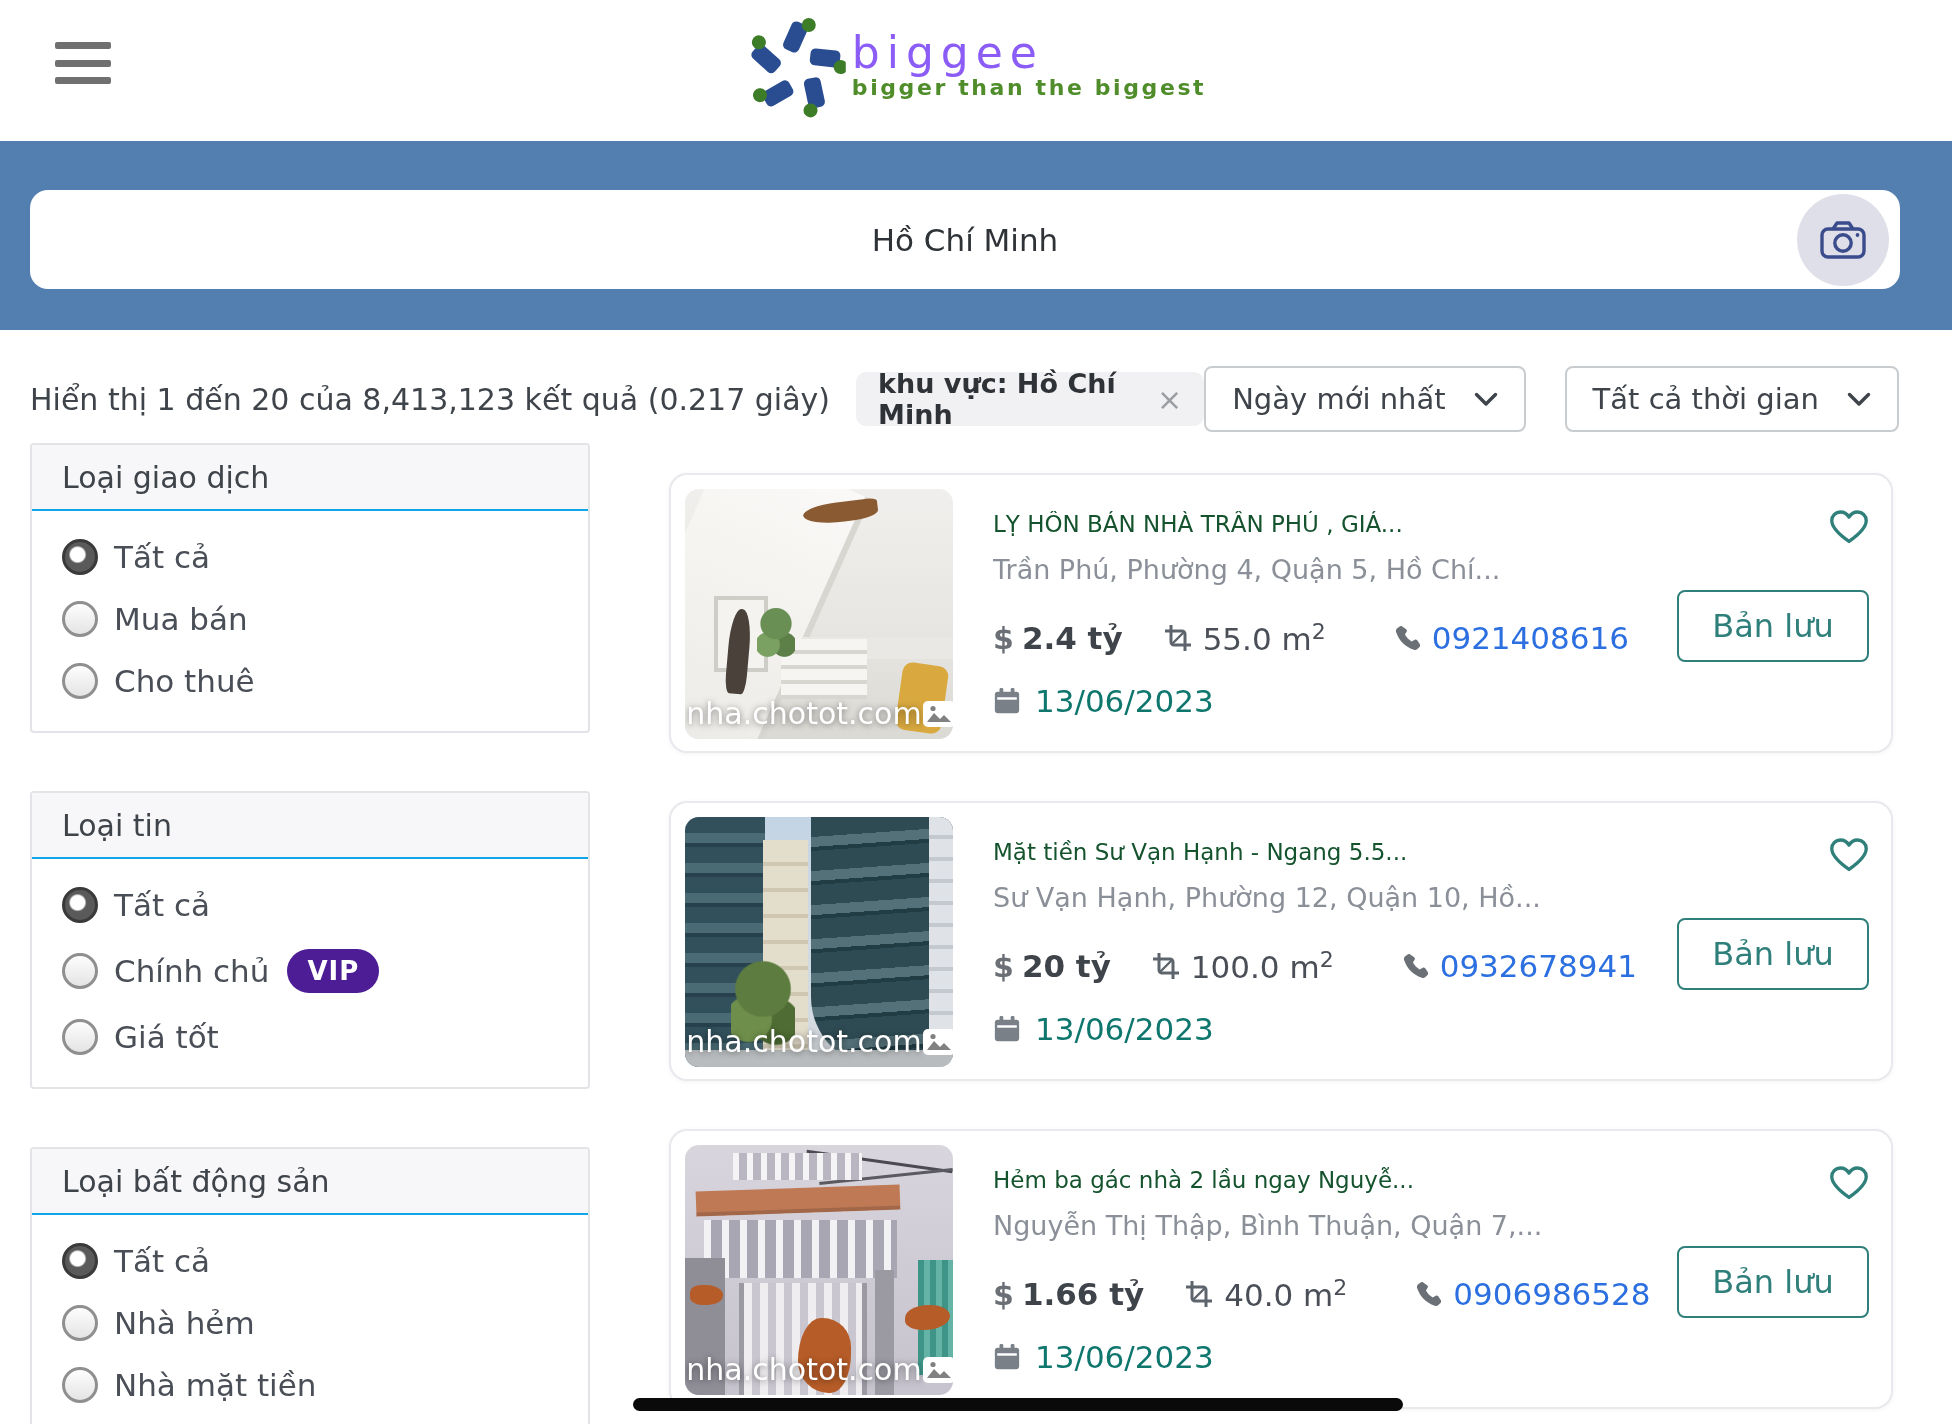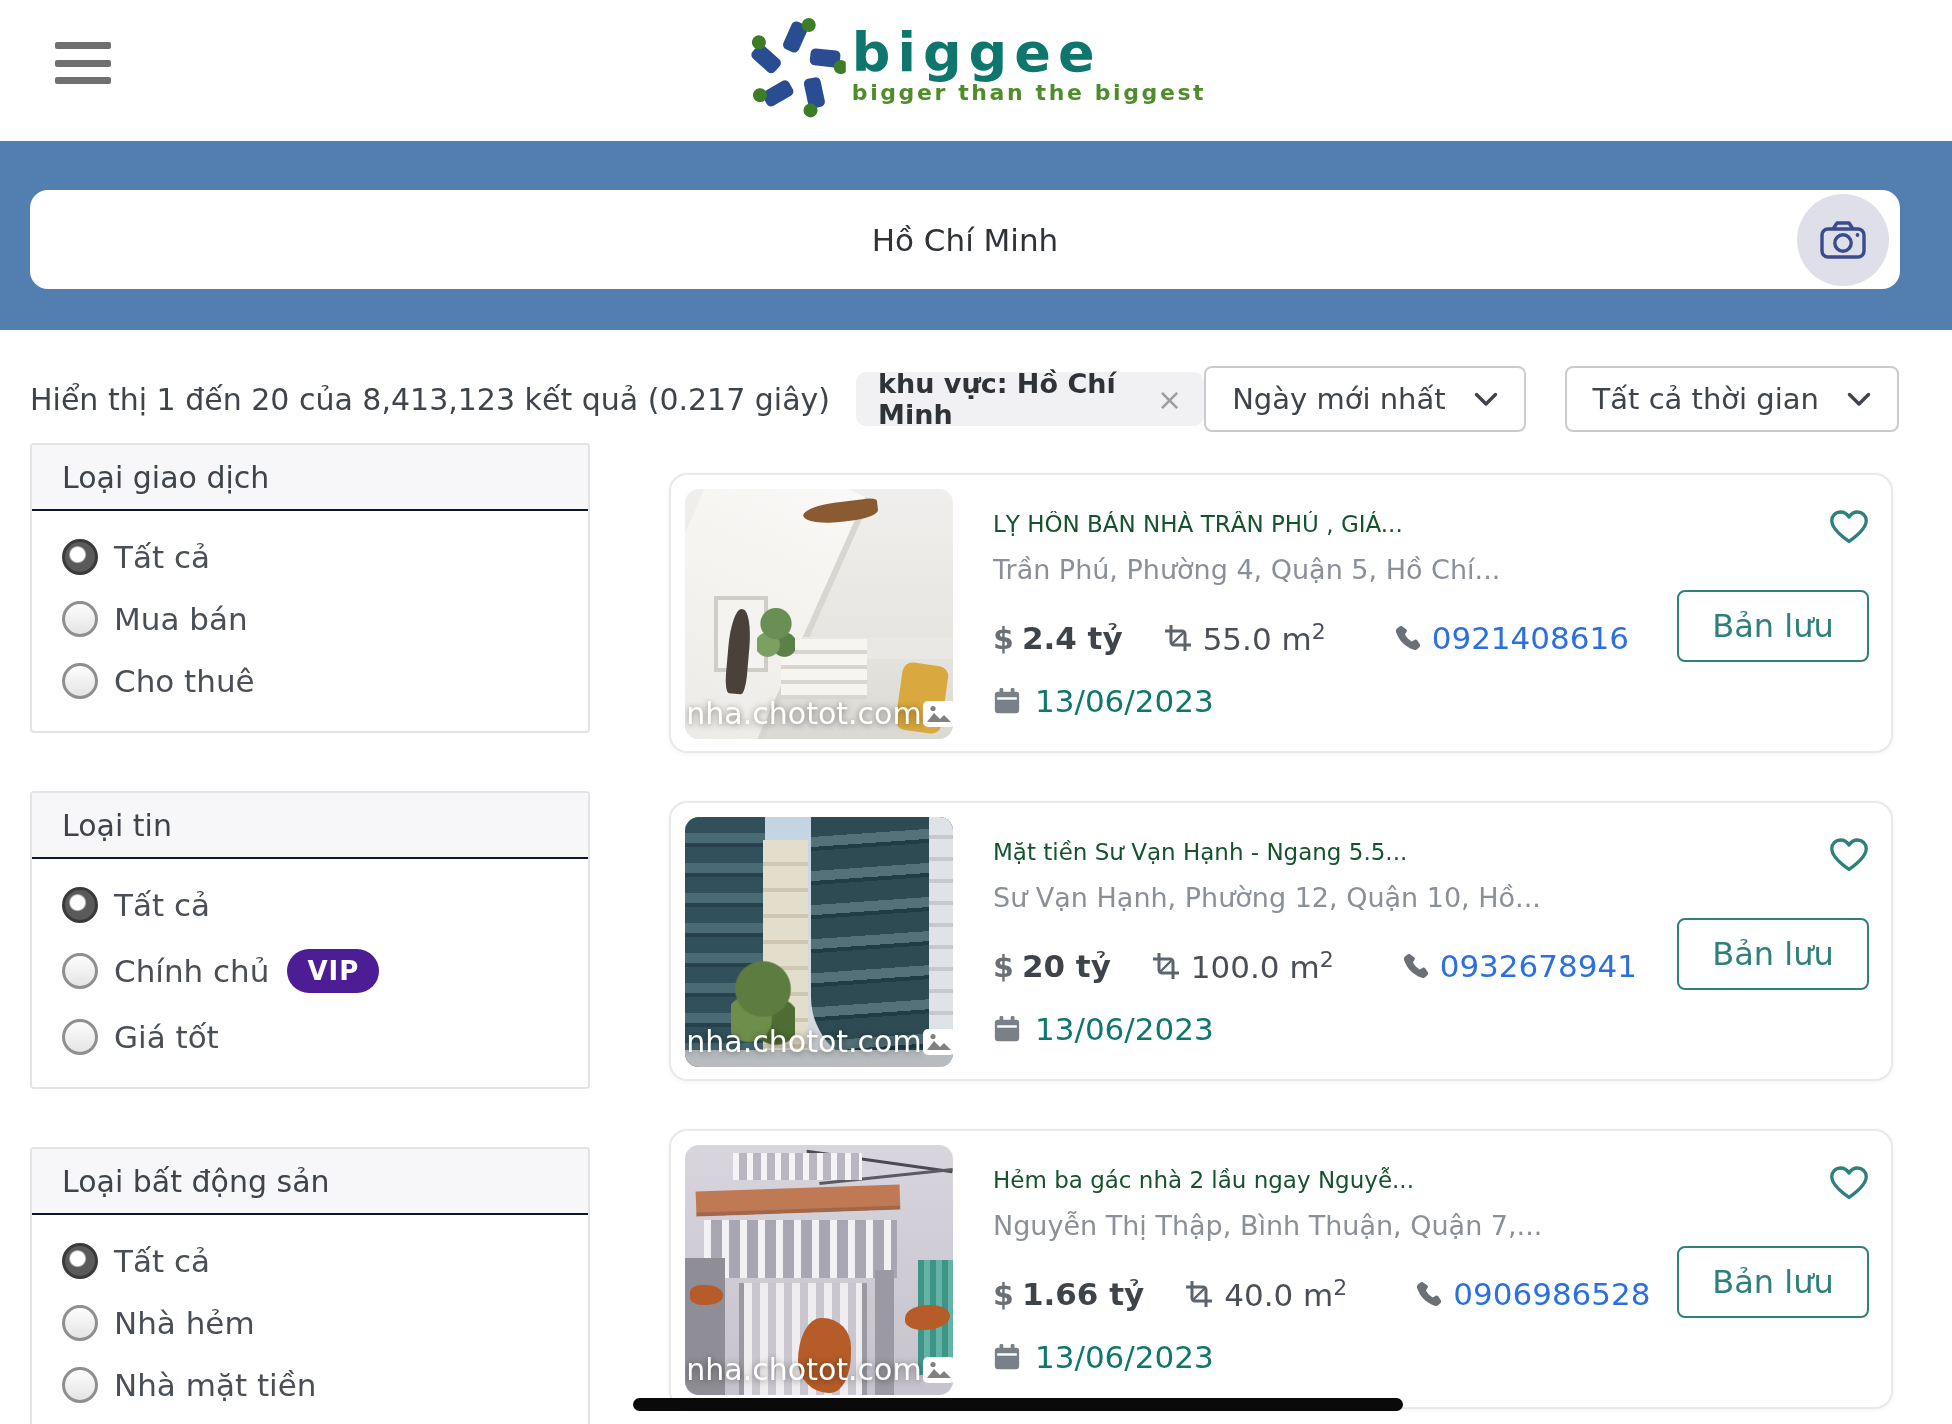--- a/index.html
+++ b/index.html
@@ -7,21 +7,21 @@
         font-family:"DejaVu Sans","Liberation Sans",sans-serif;color:#3F444B;}
 
   
   .header{position:relative;height:141px;background:#fff;}
   .hamburger{position:absolute;left:55px;top:40px;width:56px;height:46px;display:flex;
              flex-direction:column;justify-content:space-between;cursor:pointer;background:none;border:none;padding:2px 0;}
   .hamburger span{display:block;height:7px;background:#707070;border-radius:2px;}
   .logo{position:absolute;left:50%;top:14px;transform:translateX(-50%);display:flex;align-items:center;}
   .logo-icon{width:100px;height:104px;}
   .logo-textcol{margin-left:6px;display:flex;flex-direction:column;}
-  .logo-word{font-size:54px;font-weight:bold;color:#0f766e;letter-spacing:7px;line-height:0.95;}
+  .logo-word{font-size:44px;font-weight:normal;color:#8b5cf6;letter-spacing:7px;line-height:0.95;}
   .logo-tag{font-size:22px;font-weight:bold;color:#4F8C2A;letter-spacing:2.6px;margin-top:2px;}
 
   
   .band{position:relative;height:189px;background:#527FAF;}
   .search-wrap{position:absolute;left:30px;right:52px;top:49px;height:99px;}
   .search-input{width:100%;height:100%;box-sizing:border-box;border:none;border-radius:18px;
                 background:#fff;font-family:inherit;font-size:31px;color:#2F3338;text-align:center;outline:none;}
   .cam-btn{position:absolute;right:11px;top:50%;transform:translateY(-50%);width:92px;height:92px;
            border-radius:50%;background:#DFDFEA;border:none;display:flex;align-items:center;justify-content:center;cursor:pointer;}
 
@@ -34,21 +34,21 @@
   .spacer{flex:1;}
   .dropdown{display:flex;align-items:center;gap:28px;height:62px;padding:0 26px;border:2px solid #C9CCCF;
             border-radius:8px;font-size:29px;color:#3F444B;background:#fff;cursor:pointer;white-space:nowrap;}
   .dropdown + .dropdown{margin-left:39px;}
 
   
   .main{display:flex;align-items:flex-start;margin-top:13px;}
   .sidebar{width:560px;margin-left:30px;flex:0 0 auto;}
   .fbox{border:2px solid #E3E4E8;border-radius:4px;background:#fff;margin-bottom:58px;}
   .fbox-head{height:64px;display:flex;align-items:center;padding-left:30px;background:#F7F7F9;
-             border-bottom:2px solid #0f172a;font-size:30px;color:#3F444B;border-radius:4px 4px 0 0;}
+             border-bottom:2px solid #0ea5e9;font-size:30px;color:#3F444B;border-radius:4px 4px 0 0;}
   .fbox-list{padding:28px 0 32px 30px;}
   .opt{display:flex;align-items:center;margin-bottom:26px;cursor:pointer;}
   .opt:last-child{margin-bottom:0;}
   .radio{width:36px;height:36px;border-radius:50%;box-sizing:border-box;flex:0 0 auto;}
   .radio.off{border:3px solid #8F8F8F;background:linear-gradient(180deg,#FDFDFD,#E4E4E4);}
   .radio.on{border:3px solid #3A3A3A;background:radial-gradient(circle at 42% 42%,#FFFFFF 0 7px,#5A5A5A 9px 70%,#2E2E2E 100%);}
   .opt-label{margin-left:16px;font-size:31px;color:#4A4F57;}
   .vip{margin-left:18px;height:44px;display:inline-flex;align-items:center;padding:0 20px;border-radius:22px;
        background:#4c1d95;color:#fff;font-weight:bold;font-size:26px;letter-spacing:1px;}
 

